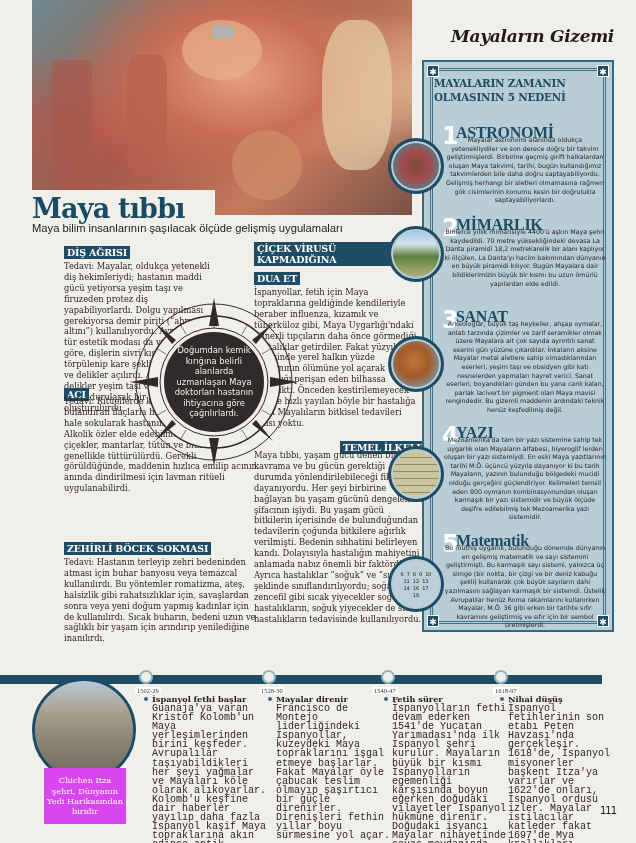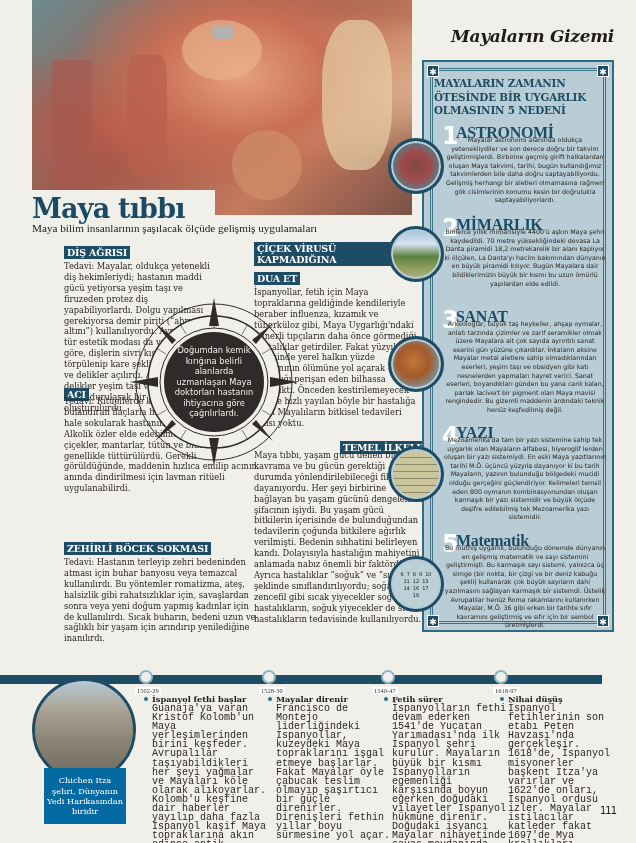--- a/index.html
+++ b/index.html
@@ -33,21 +33,21 @@
     font-size: 17px; color: #1e1b18; letter-spacing: -0.3px;
   }
 
   .title {
     position: absolute; left: 32px; top: 193px;
     font-family: "DejaVu Serif", serif; font-weight: bold; font-size: 27px;
     color: #1b4a63; letter-spacing: -0.8px;
   }
   .subtitle {
     position: absolute; left: 32px; top: 222px;
-    font-family: Liberation Serif, serif; font-size: 11.2px; color: #222;
+    font-family: Liberation Sans, sans-serif; font-size: 11.2px; color: #222;
   }
 
   .tag {
     display: inline-block; background: #1d4c64; color: #fff;
     font-family: "DejaVu Serif", serif; font-size: 9.5px; font-weight: bold;
     padding: 1px 3px; line-height: 11px; letter-spacing: -0.2px;
   }
   .body-text {
     font-family: "DejaVu Serif", serif; font-size: 8.3px; line-height: 10.9px; color: #2b2724;
   }
@@ -115,21 +115,21 @@
   .tl-item .h { font-family: "DejaVu Serif", serif; font-weight: bold; font-size: 8.2px; color: #1e1b18; }
   .tl-item .t { font-family: Liberation Mono, monospace; font-size: 10px; line-height: 9.1px; color: #2a2622; }
 
   .chichen {
     position: absolute; left: 32px; top: 678px; width: 104px; height: 104px; border-radius: 50%;
     border: 3px solid #1d4c64;
     background: linear-gradient(180deg, #b7c8d6 0%, #aaa292 30%, #8c8575 60%, #6e695e 100%);
     overflow: hidden;
   }
   .chichen-caption {
-    position: absolute; left: 44px; top: 768px; width: 82px; height: 56px; background: #0369a1; color: #fff;
+    position: absolute; left: 44px; top: 768px; width: 82px; height: 56px; background: #d946ef; color: #fff;
     font-family: "DejaVu Serif", serif; font-size: 8.2px; line-height: 10.4px; text-align: center;
     display: flex; align-items: center; justify-content: center; padding: 3px;
   }
   .page-number {
     position: absolute; right: 20px; top: 805px; font-family: "DejaVu Sans", sans-serif; font-size: 10px;
     color: #1e1b18; letter-spacing: -1px;
   }
 </style>
 </head>
 <body>
@@ -211,21 +211,20 @@
 
   <div class="box">
     <div class="box-inner"></div>
     <div class="box-corner" style="left:3px;top:3px;">✱</div>
     <div class="box-corner" style="right:3px;top:3px;">✱</div>
     <div class="box-corner" style="left:3px;bottom:3px;">✱</div>
     <div class="box-corner" style="right:3px;bottom:3px;">✱</div>
 
     <div class="box-title">
       <div>MAYALARIN ZAMANIN</div>
-      <div>ÖTESİNDE BİR UYGARLIK</div>
       <div>OLMASININ 5 NEDENİ</div>
     </div>
 
     <div class="reason" style="top:62px;height:90px;">
       <span class="num">1</span>
       <span class="rtitle">ASTRONOMİ</span>
       <p class="rtext" style="left:6px;width:162px;">Mayalar astronomi alanında oldukça yetenekliydiler ve son derece doğru bir takvim geliştirmişlerdi. Birbirine geçmiş girift halkalardan oluşan Maya takvimi, tarihi, bugün kullandığımız takvimlerden bile daha doğru saptayabiliyordu. Gelişmiş herhangi bir aletleri olmamasına rağmen gök cisimlerinin konumu kesin bir doğrulukla saptayabiliyorlardı.</p>
     </div>
     <div class="reason" style="top:154px;height:80px;">
       <span class="num">2</span>

